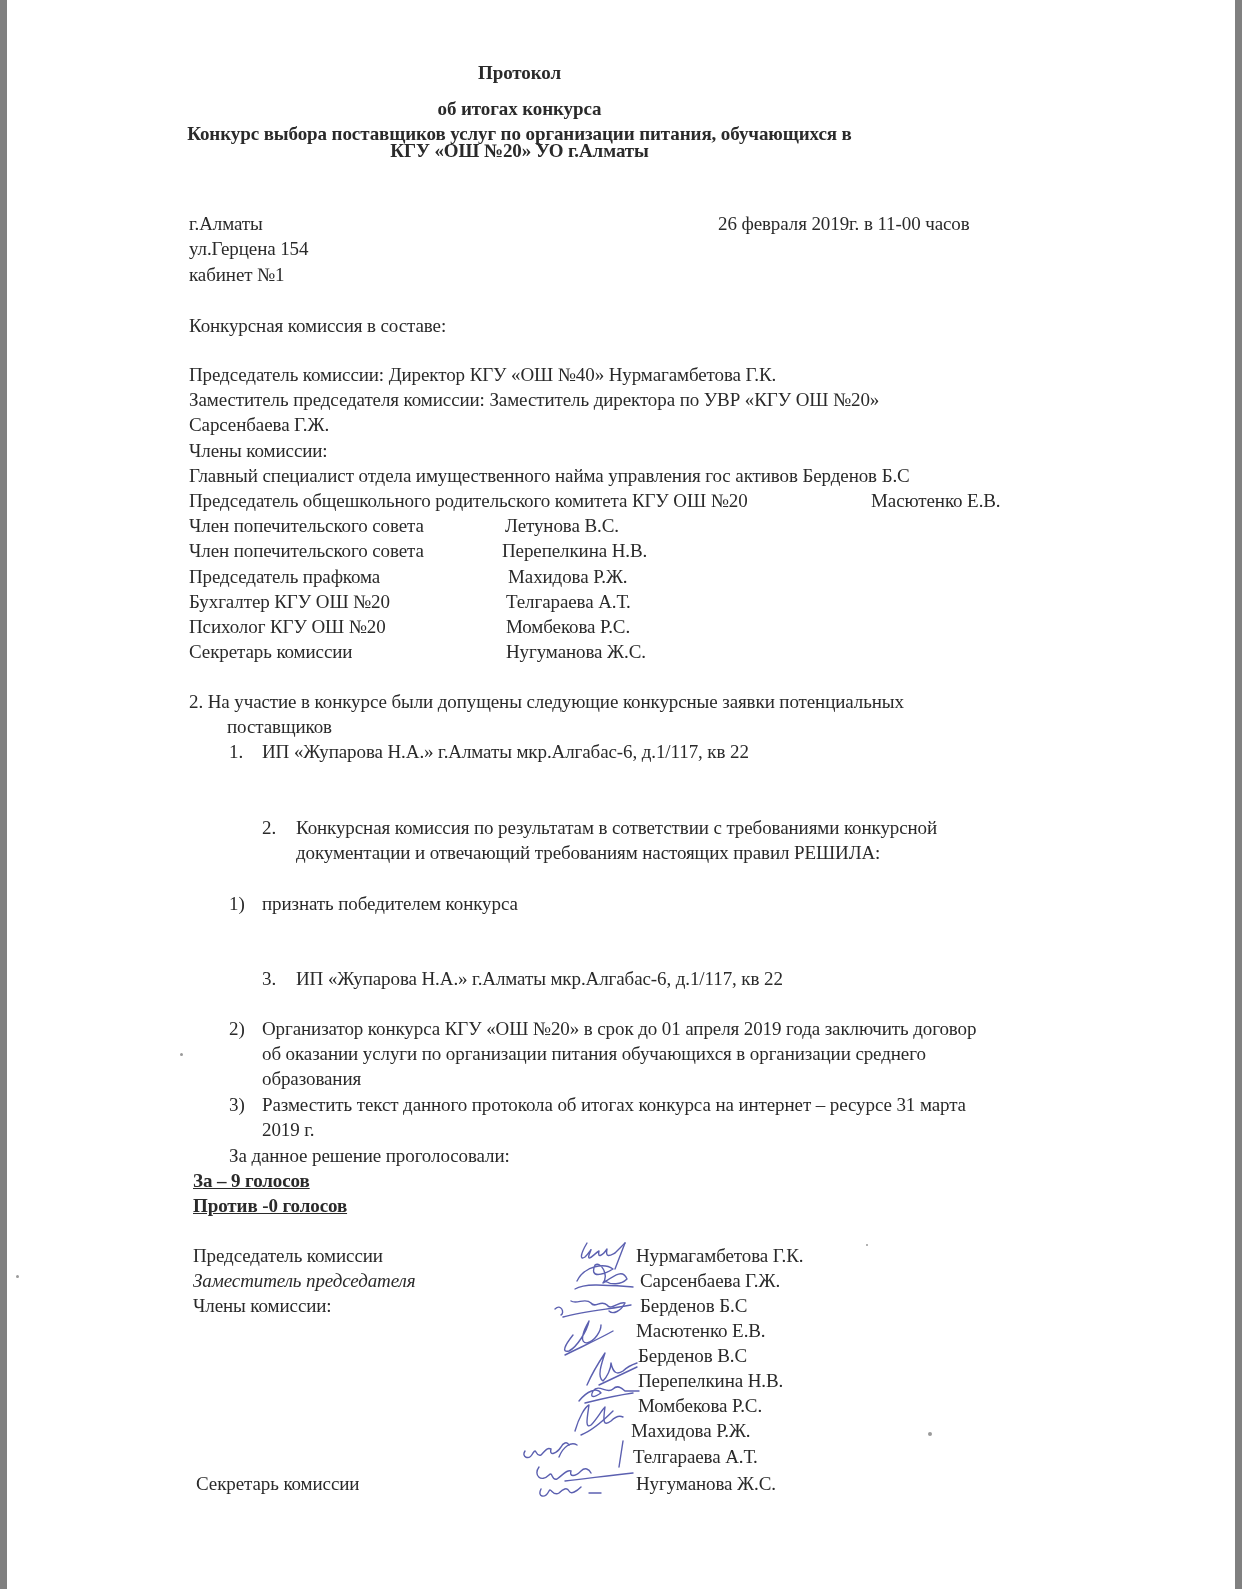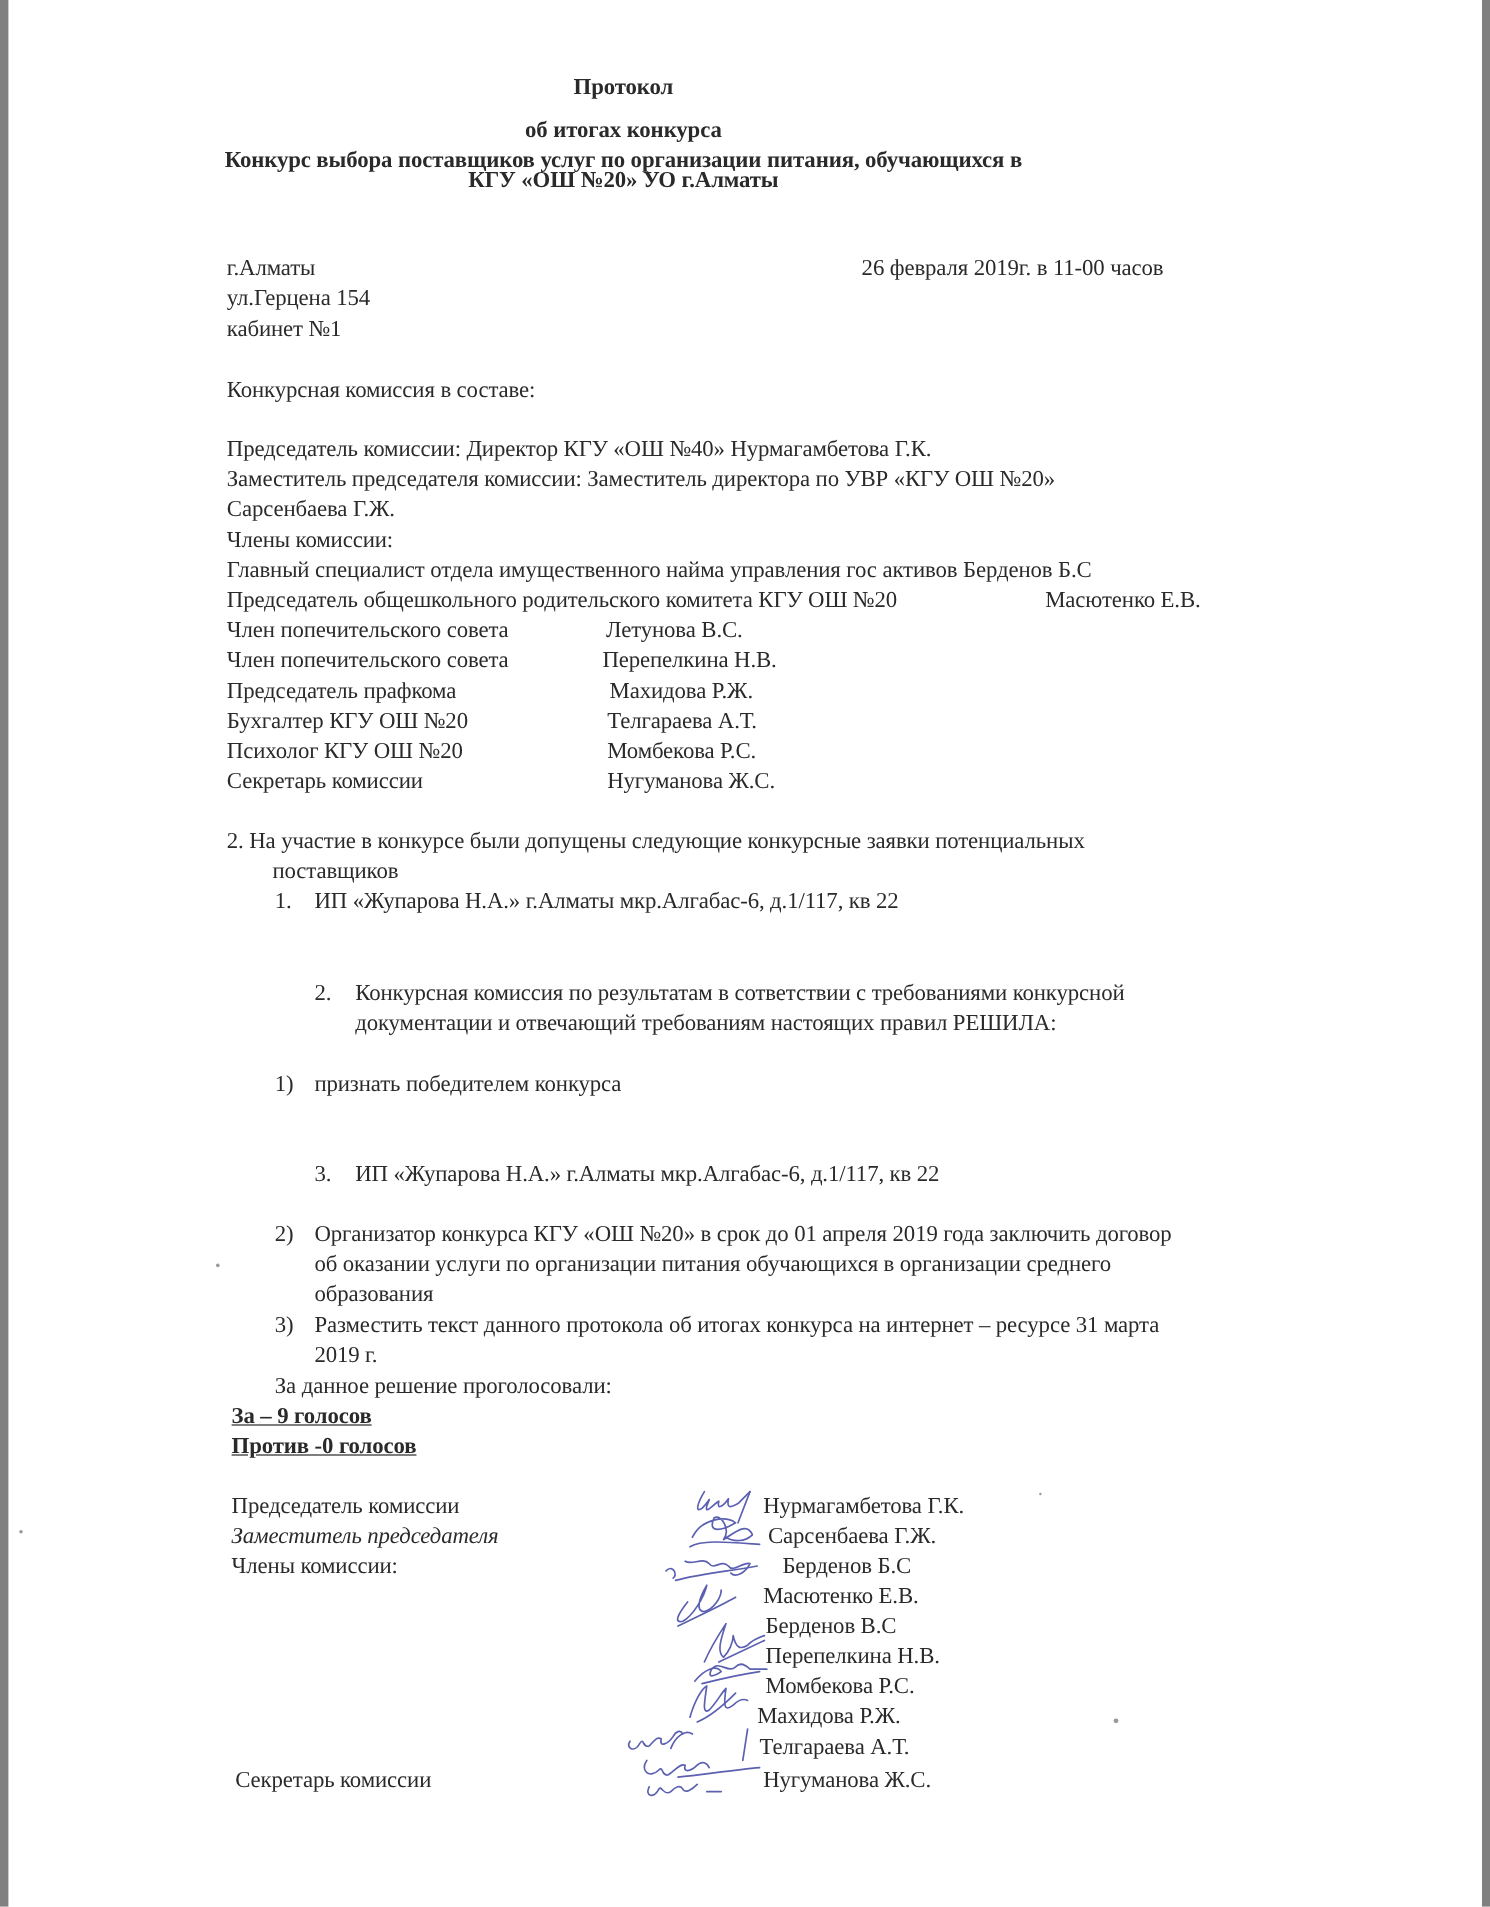--- a/index.html
+++ b/index.html
@@ -84,21 +84,21 @@
 <div class="t b u" style="left:193px; top:1170px;">За – 9 голосов</div>
 <div class="t b u" style="left:193px; top:1195px;">Против -0 голосов</div>
 
 <div class="t" style="left:193px; top:1245px;">Председатель комиссии</div>
 <div class="t" style="left:193px; top:1270px;font-style:italic;">Заместитель председателя</div>
 <div class="t" style="left:193px; top:1295px;">Члены комиссии:</div>
 <div class="t" style="left:196px; top:1473px;">Секретарь комиссии</div>
 
 <div class="t" style="left:636px; top:1245px;">Нурмагамбетова Г.К.</div>
 <div class="t" style="left:640px; top:1270px;">Сарсенбаева Г.Ж.</div>
-<div class="t" style="left:640px; top:1295px;margin-left:12px;">Берденов Б.С</div>
+<div class="t" style="left:640px; top:1295px;">Берденов Б.С</div>
 <div class="t" style="left:636px; top:1320px;">Масютенко Е.В.</div>
 <div class="t" style="left:638px; top:1345px;">Берденов В.С</div>
 <div class="t" style="left:638px; top:1370px;">Перепелкина Н.В.</div>
 <div class="t" style="left:638px; top:1395px;">Момбекова Р.С.</div>
 <div class="t" style="left:631px; top:1420px;">Махидова Р.Ж.</div>
 <div class="t" style="left:633px; top:1446px;">Телгараева А.Т.</div>
 <div class="t" style="left:636px; top:1473px;">Нугуманова Ж.С.</div>
 
 <svg class="sig" style="left:515px; top:1235px; width:130px; height:270px;" viewBox="0 0 130 270">
   <g fill="none" stroke="#4a4fa8" stroke-width="1.4" stroke-linecap="round" stroke-linejoin="round" opacity="0.9">

